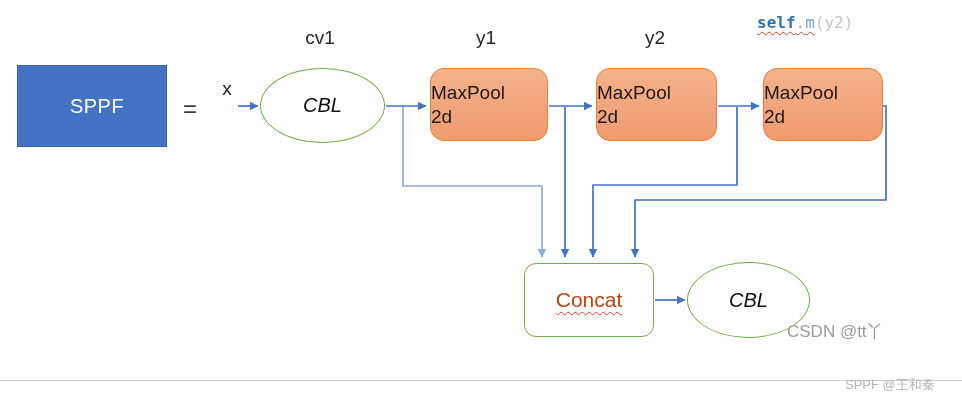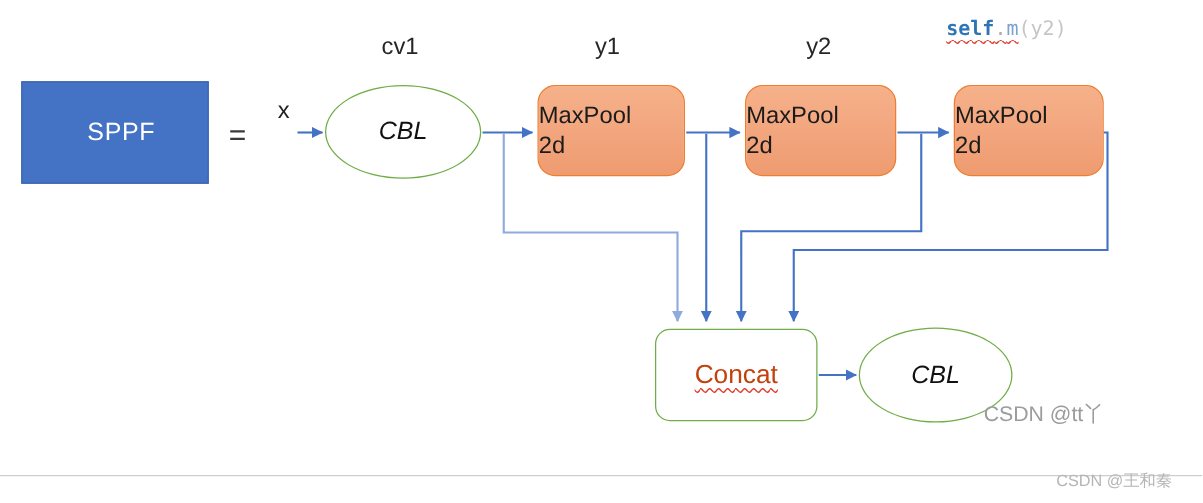--- a/index.html
+++ b/index.html
@@ -192,15 +192,15 @@
   <div class="abs concat-box">
     <span class="concat-text">Concat</span>
   </div>
 
   <div class="abs ellipse cbl2">
     <span>CBL</span>
   </div>
 
   <div class="abs watermark-inline">CSDN @tt丫</div>
   <div class="abs footer-line"></div>
-  <div class="abs watermark-footer">CSDN @王和秦</div>
+  <div class="abs watermark-footer">SPPF @王和秦</div>
 
 </div>
 
 </body></html>

